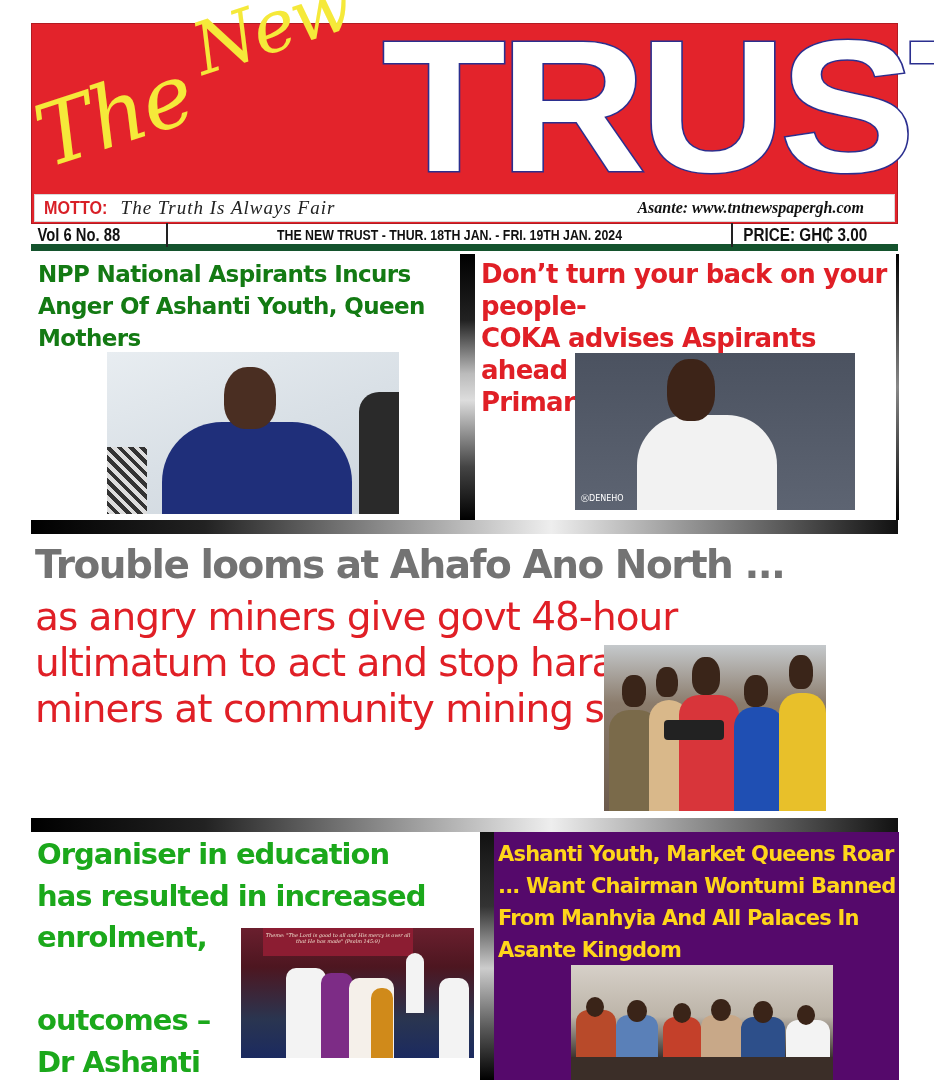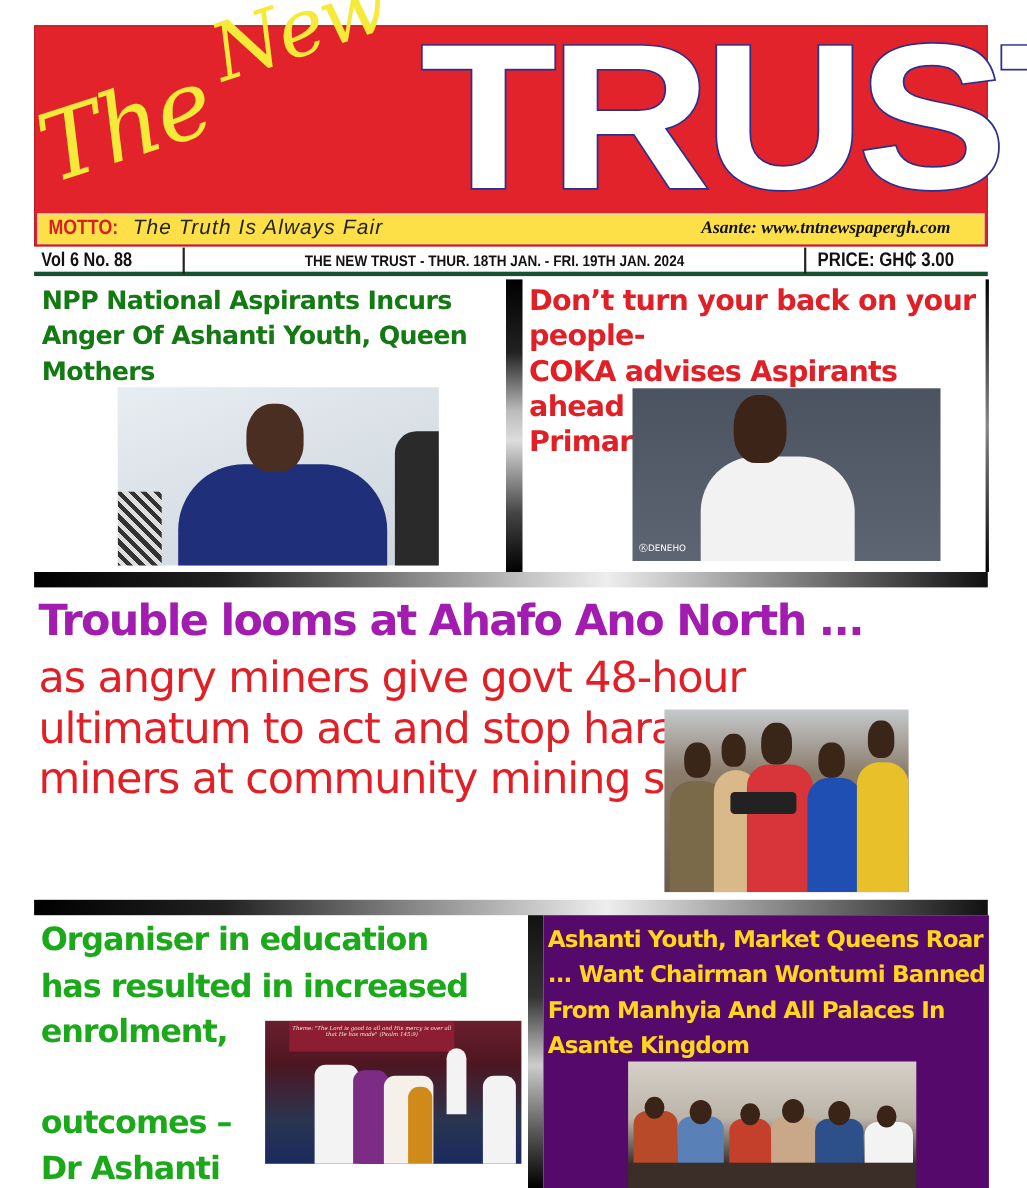--- a/index.html
+++ b/index.html
@@ -24,42 +24,42 @@
     position: absolute; left: 350px; top: 2px;
     font-family: "Liberation Sans", sans-serif; font-weight: 900;
     font-size: 188px; line-height: 160px; color: #ffffff;
     letter-spacing: -6px;
     transform: scaleX(1.08); transform-origin: left top;
     -webkit-text-stroke: 3px #2b2f8f;
     paint-order: stroke fill;
   }
   .motto-bar {
     position: absolute; left: 2px; top: 170px; width: 861px; height: 28px;
-    background: #fde047; border: 1px solid #d8d8d8;
+    background: #ffffff; border: 1px solid #d8d8d8;
     display: flex; align-items: center;
   }
   .motto-label {
     margin-left: 9px; color: #d81f26; font-weight: 900; font-size: 19px;
     letter-spacing: 0px; transform: scaleX(0.85); transform-origin: left center;
     font-family: "Liberation Sans", sans-serif;
   }
   .motto-text {
-    margin-left: 2px; font-family: Liberation Sans, sans-serif; font-style: italic;
+    margin-left: 2px; font-family: Liberation Serif, serif; font-style: italic;
     font-size: 19px; color: #222; letter-spacing: 1px;
   }
   .website {
     margin-left: auto; margin-right: 30px;
     font-family: "Liberation Serif", serif; font-style: italic; font-weight: bold;
     font-size: 16px; color: #111;
   }
 
   
   .info-strip {
     position: absolute; left: 31px; top: 226px; width: 867px; height: 25px;
-    display: flex; align-items: center; border-bottom: 4px solid #14532d;
+    display: flex; align-items: center; border-bottom: 7px solid #14532d;
   }
   .vol {
     width: 135px; padding-left: 8px; font-weight: 900; font-size: 18px; color: #111;
     transform: scaleX(0.82); transform-origin: left center; white-space: nowrap;
   }
   .strip-divider { width: 2px; height: 24px; background: #222; }
   .issue-date {
     flex: 1; text-align: center; font-weight: 700; font-size: 14px; color: #111;
     transform: scaleX(0.88); white-space: nowrap;
   }
@@ -141,21 +141,21 @@
     background: #f2f2f2; border-radius: 50px 50px 0 0;
   }
   .p2-credit {
     position: absolute; left: 6px; bottom: 6px; color: #fff; font-size: 8px;
     font-family: "DejaVu Sans", sans-serif;
   }
 
   
   .lead-kicker {
     position: absolute; left: 35px; top: 540px; width: 860px;
-    color: #a21caf; font-weight: 900; font-size: 39px; line-height: 50px;
+    color: #737373; font-weight: 900; font-size: 39px; line-height: 50px;
     font-family: "DejaVu Sans", sans-serif; letter-spacing: -1.5px;
   }
   .lead-deck {
     position: absolute; left: 35px; top: 594px; width: 740px;
     color: #e01f26; font-size: 39px; line-height: 46px;
     font-family: "DejaVu Sans", sans-serif; letter-spacing: -1px;
   }
   .photo3 {
     left: 604px; top: 645px; width: 222px; height: 166px;
     background: linear-gradient(180deg, #c5c9cc 0%, #8b7c6c 35%, #6b5a4c 100%);

